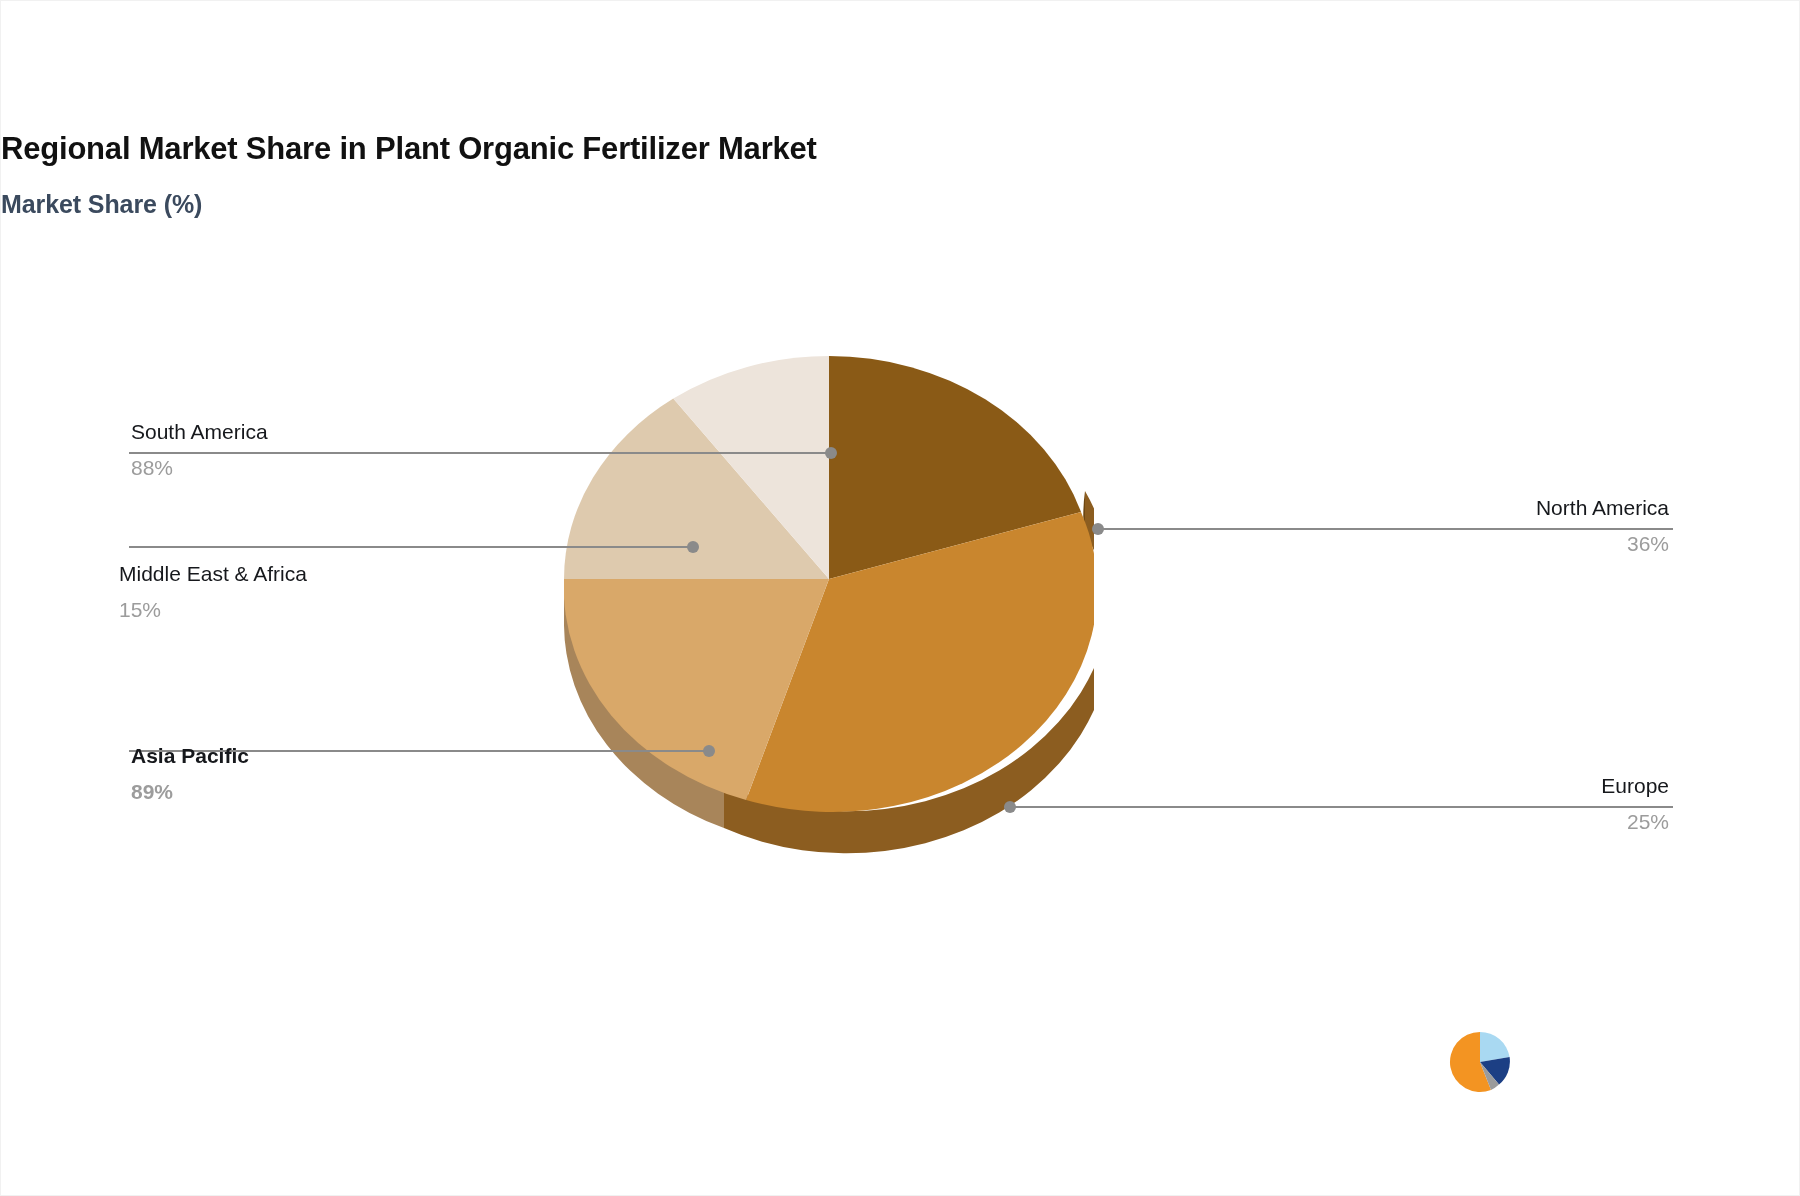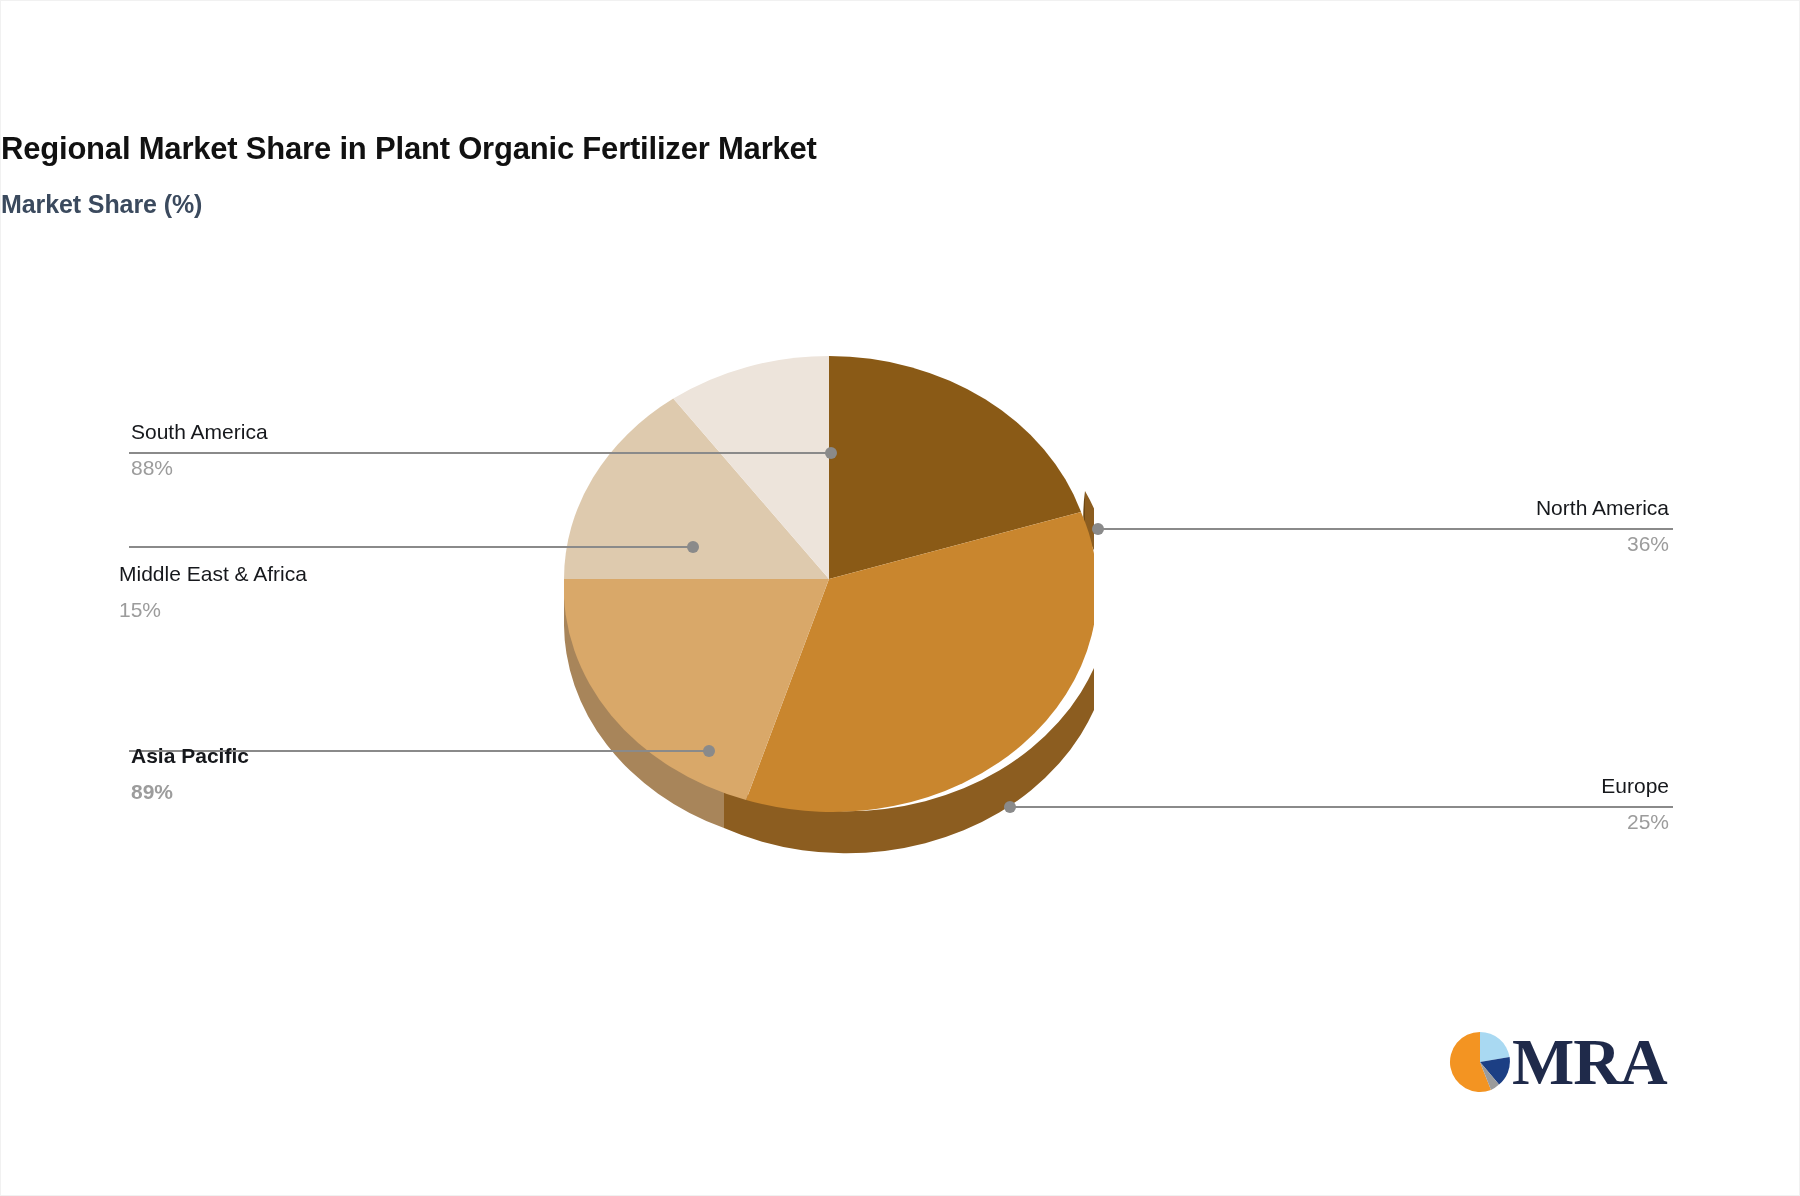--- a/index.html
+++ b/index.html
@@ -200,16 +200,15 @@
     <svg width="62" height="62" viewBox="0 0 62 62">
 
       <path d="M31,31 L31,1 A30,30 0 1 0 42,58.9 Z" fill="#f39422"></path>
 
       <path d="M31,31 L31,1 A30,30 0 0 1 60.6,26 Z" fill="#a9d9f2"></path>
 
       <path d="M31,31 L60.6,26 A30,30 0 0 1 50,53.5 Z" fill="#1c3f84"></path>
 
       <path d="M31,31 L50,53.5 A30,30 0 0 1 42,58.9 Z" fill="#9b9b9b"></path>
     </svg>
-    <div class="logo-text">MRA</div>
   </div>
 
 </div>
 
 </body></html>

